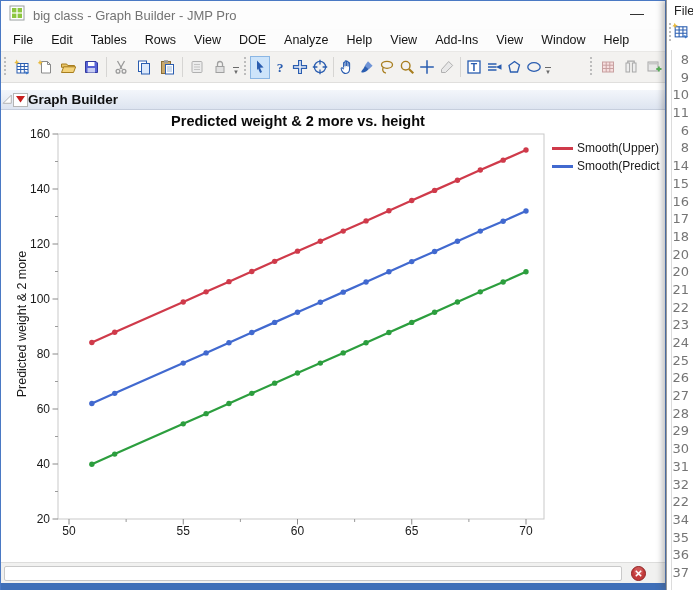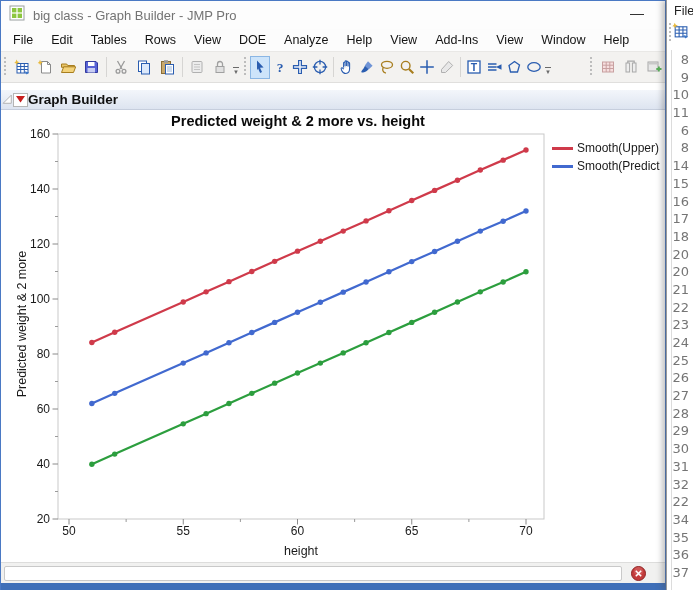--- a/index.html
+++ b/index.html
@@ -390,21 +390,20 @@
         <circle cx="387.9" cy="331.55" r="2.7" fill="#2c9e3e"></circle>
         <circle cx="410.75" cy="321.375" r="2.7" fill="#2c9e3e"></circle>
         <circle cx="433.6" cy="311.2" r="2.7" fill="#2c9e3e"></circle>
         <circle cx="456.45" cy="301.025" r="2.7" fill="#2c9e3e"></circle>
         <circle cx="479.3" cy="290.85" r="2.7" fill="#2c9e3e"></circle>
         <circle cx="502.15" cy="280.95" r="2.7" fill="#2c9e3e"></circle>
         <circle cx="525" cy="270.775" r="2.7" fill="#2c9e3e"></circle>
       </svg>
     <div class="chart-title">Predicted weight &amp; 2 more vs. height</div>
     <div class="y-axis-title">Predicted weight &amp; 2 more</div>
-    <div class="x-axis-title">height</div>
     <div class="legend" id="legend">
         <div class="legend-item">
           <span class="legend-swatch" style="background: rgb(207, 58, 74);"></span>
           <span>Smooth(Upper)</span>
         </div>
         <div class="legend-item">
           <span class="legend-swatch" style="background: rgb(65, 105, 207);"></span>
           <span>Smooth(Predict</span>
         </div>
       </div>

